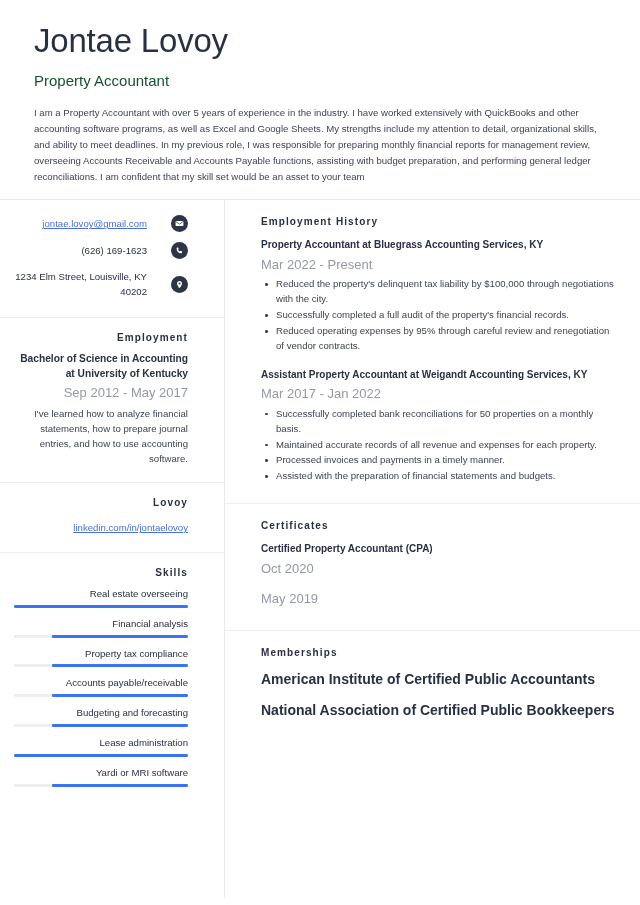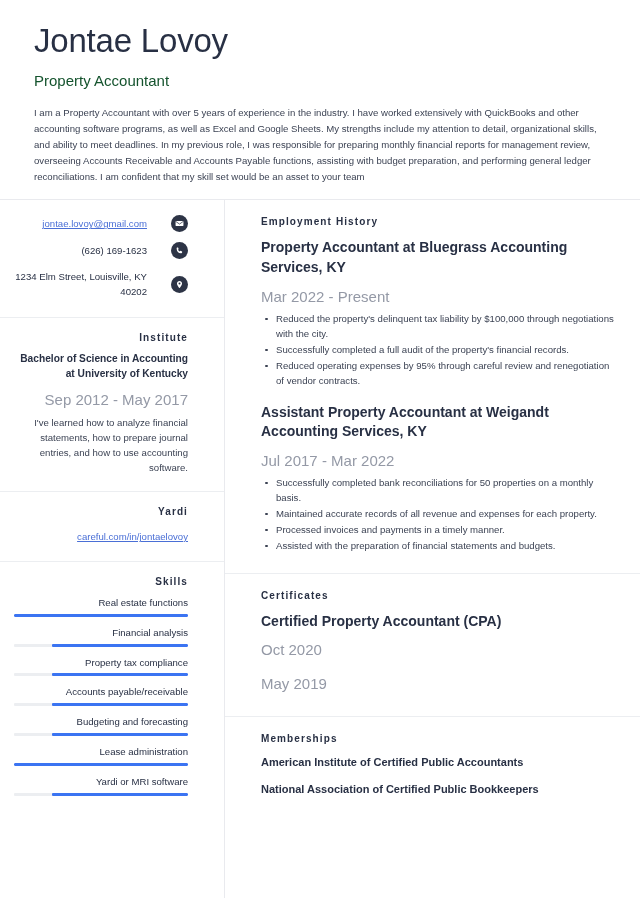--- a/index.html
+++ b/index.html
@@ -144,24 +144,24 @@
 
   
   .edu-degree {
     font-size: 10.2px;
     font-weight: 700;
     line-height: 1.42;
     color: #283044;
   }
 
   .date-line {
-    font-size: 15px;
+    font-size: 13px;
     color: #9499a6;
     line-height: 1.5;
-    margin-top: 8px;
+    margin-top: 2px;
     margin-bottom: 3px;
   }
 
   .edu-desc {
     font-size: 9.6px;
     line-height: 1.58;
     color: #3c4354;
   }
 
   
@@ -200,21 +200,21 @@
     height: 100%;
     background: #3b74f2;
     border-radius: 1px;
   }
 
   
   .entry { margin-bottom: 14px; }
   .entry:last-child { margin-bottom: 0; }
 
   .entry-title {
-    font-size: 14px;
+    font-size: 10px;
     font-weight: 700;
     line-height: 1.42;
     color: #283044;
   }
 
   .bullets {
     list-style: none;
     margin-top: 2px;
   }
 
@@ -235,21 +235,21 @@
     width: 2.6px;
     height: 2.6px;
     border-radius: 50%;
     background: #3c4354;
   }
 
   .cert-item { margin-bottom: 11px; }
   .cert-item:last-child { margin-bottom: 0; }
 
   .member-item {
-    font-size: 11px;
+    font-size: 14px;
     font-weight: 700;
     line-height: 1.45;
     color: #283044;
     margin-bottom: 11px;
   }
   .member-item:last-child { margin-bottom: 5px; }
 </style>
 </head>
 <body>
 
@@ -294,40 +294,40 @@
             <svg width="9" height="9" viewBox="0 0 16 16" fill="none">
               <path d="M8 1.6c-2.5 0-4.5 2-4.5 4.5 0 3.3 4.5 8.3 4.5 8.3s4.5-5 4.5-8.3c0-2.5-2-4.5-4.5-4.5Z" fill="#ffffff"></path>
               <circle cx="8" cy="6.1" r="1.75" fill="#2d3446"></circle>
             </svg>
           </span>
         </div>
 
       </div>
 
       <div class="sec">
-        <div class="sec-title">Institute</div>
+        <div class="sec-title">Employment</div>
         <div class="entry">
           <div class="edu-degree">Bachelor of Science in Accounting at University of Kentucky</div>
           <div class="date-line">Sep 2012 - May 2017</div>
           <div class="edu-desc">I've learned how to analyze financial statements, how to prepare journal entries, and how to use accounting software.</div>
         </div>
       </div>
 
       <div class="sec">
-        <div class="sec-title">Yardi</div>
+        <div class="sec-title">Lovoy</div>
         <div class="links-list">
-          <a class="link" href="#">careful.com/in/jontaelovoy</a>
+          <a class="link" href="#">linkedin.com/in/jontaelovoy</a>
         </div>
       </div>
 
       <div class="sec last">
         <div class="sec-title">Skills</div>
         <div id="skills-list">
             <div class="skill">
-              <div class="skill-name">Real estate functions</div>
+              <div class="skill-name">Real estate overseeing</div>
               <div class="skill-bar" style="background: rgb(236, 238, 241);">
                 <div class="skill-fill" style="width: 100%; background: rgb(59, 116, 242);"></div>
               </div>
             </div>
             <div class="skill">
               <div class="skill-name">Financial analysis</div>
               <div class="skill-bar" style="background: rgb(236, 238, 241);">
                 <div class="skill-fill" style="width: 78%; background: rgb(59, 116, 242);"></div>
               </div>
             </div>
@@ -375,21 +375,21 @@
               <div class="entry-title">Property Accountant at Bluegrass Accounting Services, KY</div>
               <div class="date-line">Mar 2022 - Present</div>
               <ul class="bullets">
                 <li>Reduced the property's delinquent tax liability by $100,000 through negotiations with the city.</li>
                 <li>Successfully completed a full audit of the property's financial records.</li>
                 <li>Reduced operating expenses by 95% through careful review and renegotiation of vendor contracts.</li>
               </ul>
             </div>
             <div class="entry">
               <div class="entry-title">Assistant Property Accountant at Weigandt Accounting Services, KY</div>
-              <div class="date-line">Jul 2017 - Mar 2022</div>
+              <div class="date-line">Mar 2017 - Jan 2022</div>
               <ul class="bullets">
                 <li>Successfully completed bank reconciliations for 50 properties on a monthly basis.</li>
                 <li>Maintained accurate records of all revenue and expenses for each property.</li>
                 <li>Processed invoices and payments in a timely manner.</li>
                 <li>Assisted with the preparation of financial statements and budgets.</li>
               </ul>
             </div>
           </div>
       </div>
 

